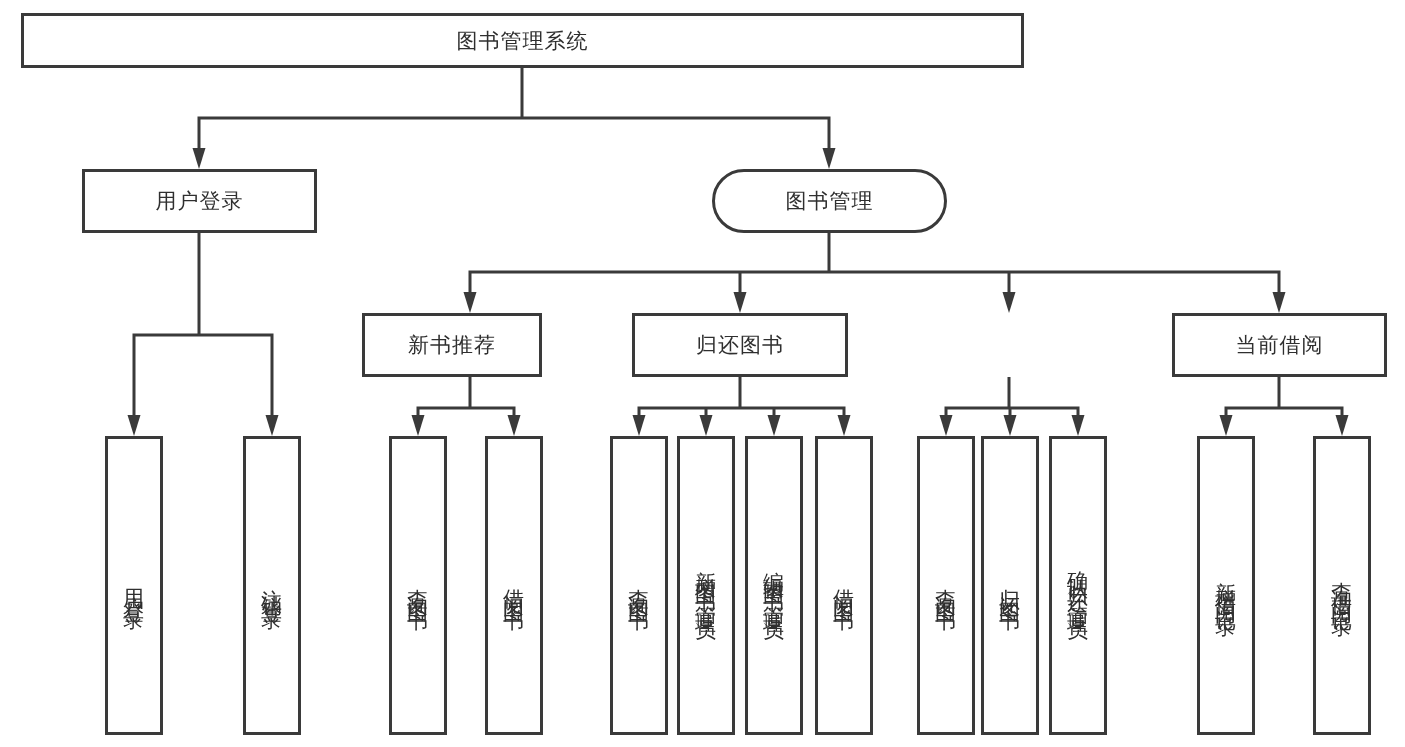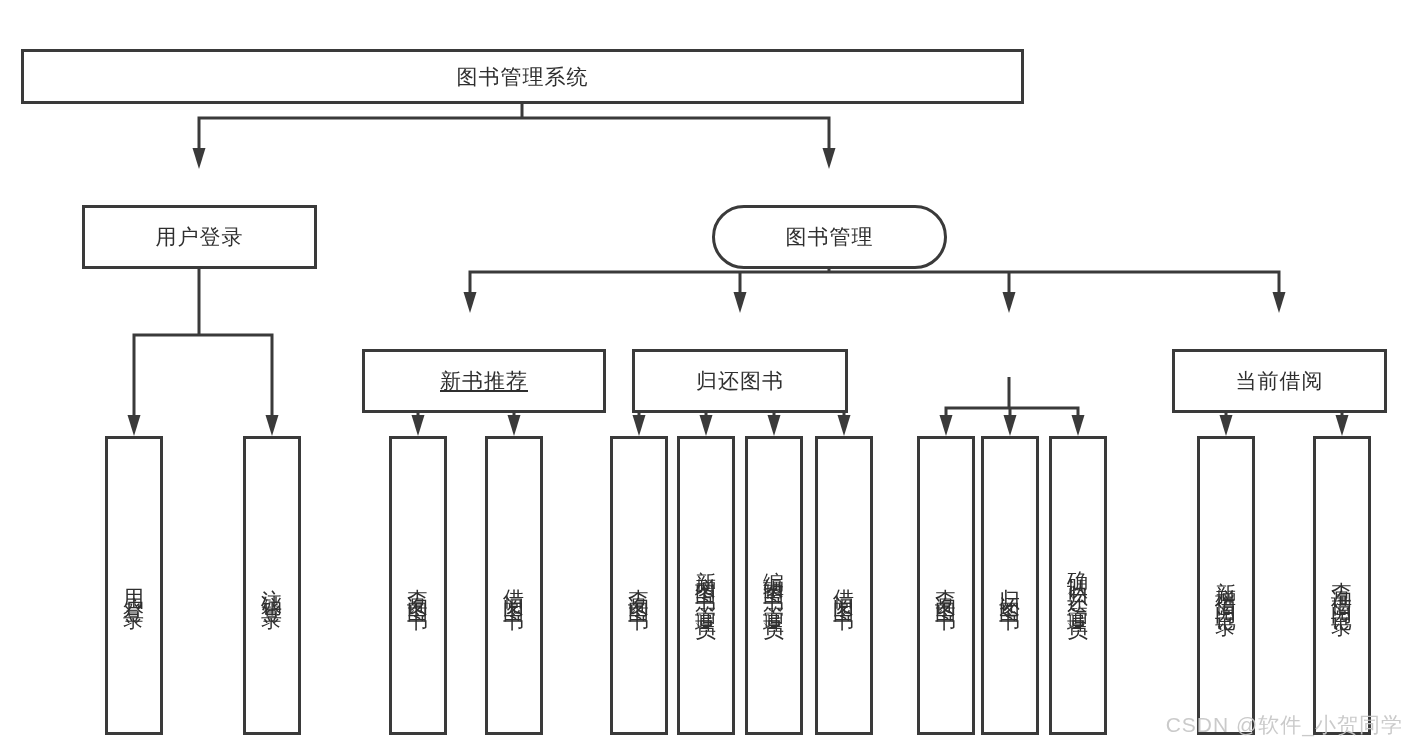--- a/index.html
+++ b/index.html
@@ -30,27 +30,26 @@
     position: absolute;
     box-sizing: border-box;
     border: 3px solid #3a3a3a;
     background: #ffffff;
     display: flex;
     align-items: center;
     justify-content: center;
     font-size: 21px;
     letter-spacing: 1px;
     color: #2f2f2f;
-    margin-top: 36px;
   }
   
   .node-root           { left: 21px;   top: 13px;  width: 1003px; height: 55px; }
   .node-user-login     { left: 82px;   top: 169px; width: 235px;  height: 64px; }
   .node-book-mgmt      { left: 712px;  top: 169px; width: 235px;  height: 64px; border-radius: 32px; }
-  .node-new-book       { left: 362px;  top: 313px; width: 244px;  height: 64px; text-decoration: underline; }
+  .node-new-book       { left: 362px;  top: 313px; width: 180px;  height: 64px; }
   .node-book-borrow    { left: 632px;  top: 313px; width: 216px;  height: 64px; }
   .node-current-borrow { left: 902px;  top: 313px; width: 215px;  height: 64px; }
   .node-borrow-record  { left: 1172px; top: 313px; width: 215px;  height: 64px; }
 
   
   .leaf {
     position: absolute;
     top: 436px;
     width: 58px;
     height: 299px;
@@ -202,15 +201,14 @@
     <span class="vtext">确认归还（管理员）</span>
   </div>
 
   <div class="leaf leaf-12">
     <span class="vtext">新增借阅记录</span>
   </div>
   <div class="leaf leaf-13">
     <span class="vtext">查询借阅记录</span>
   </div>
 
-  <div class="watermark">CSDN @软件_小贺同学</div>
 
 </div>
 
 </body></html>

